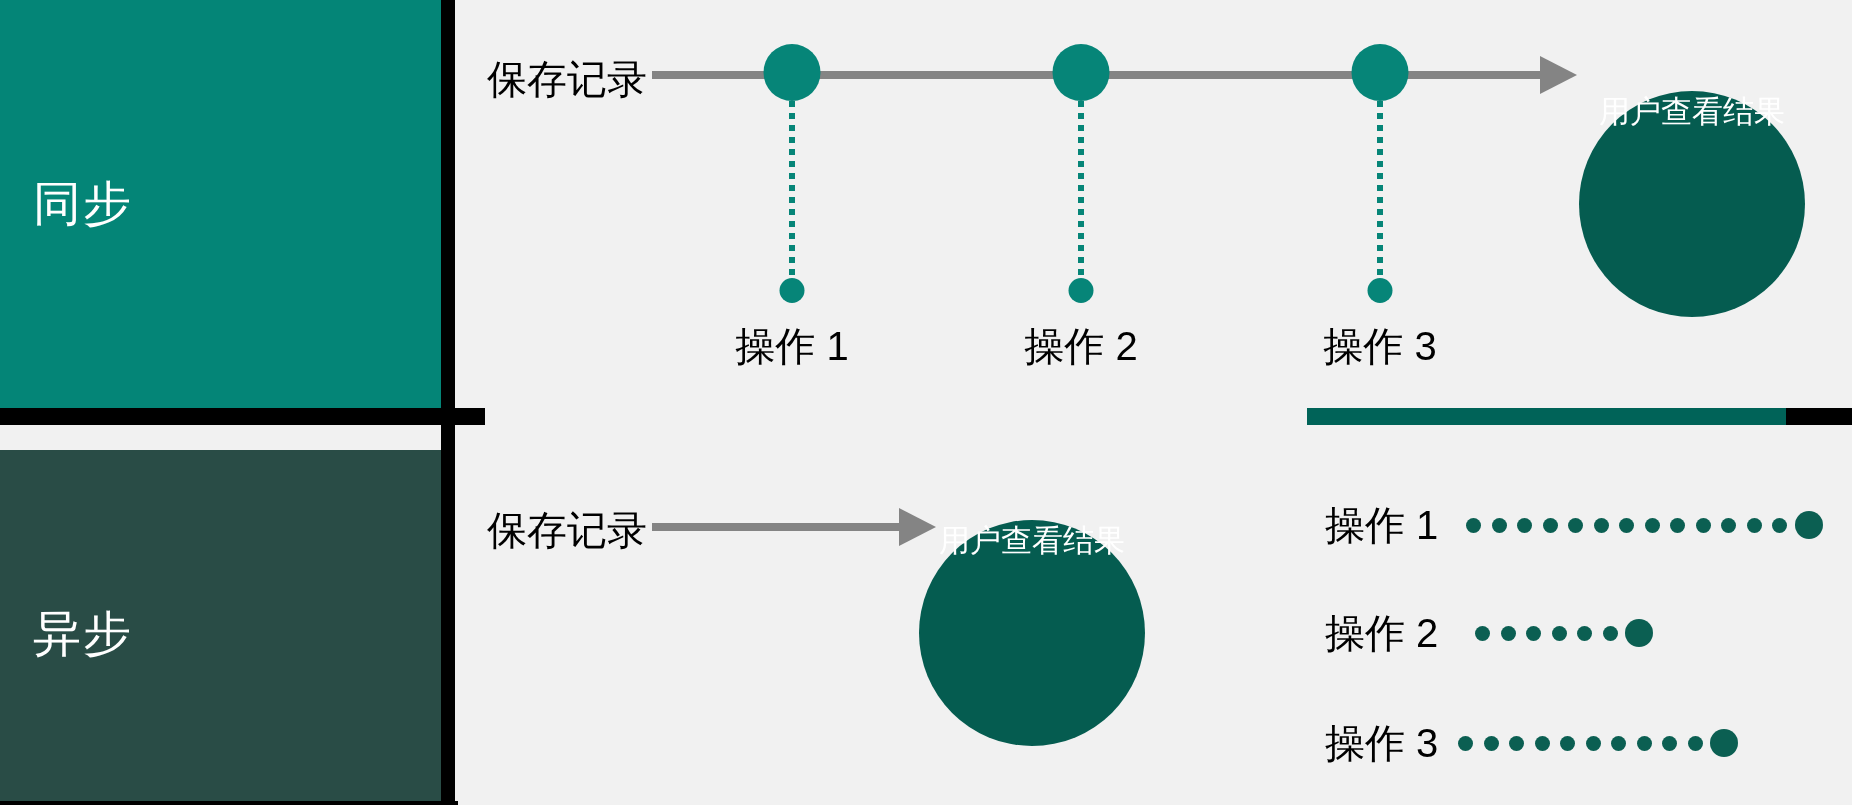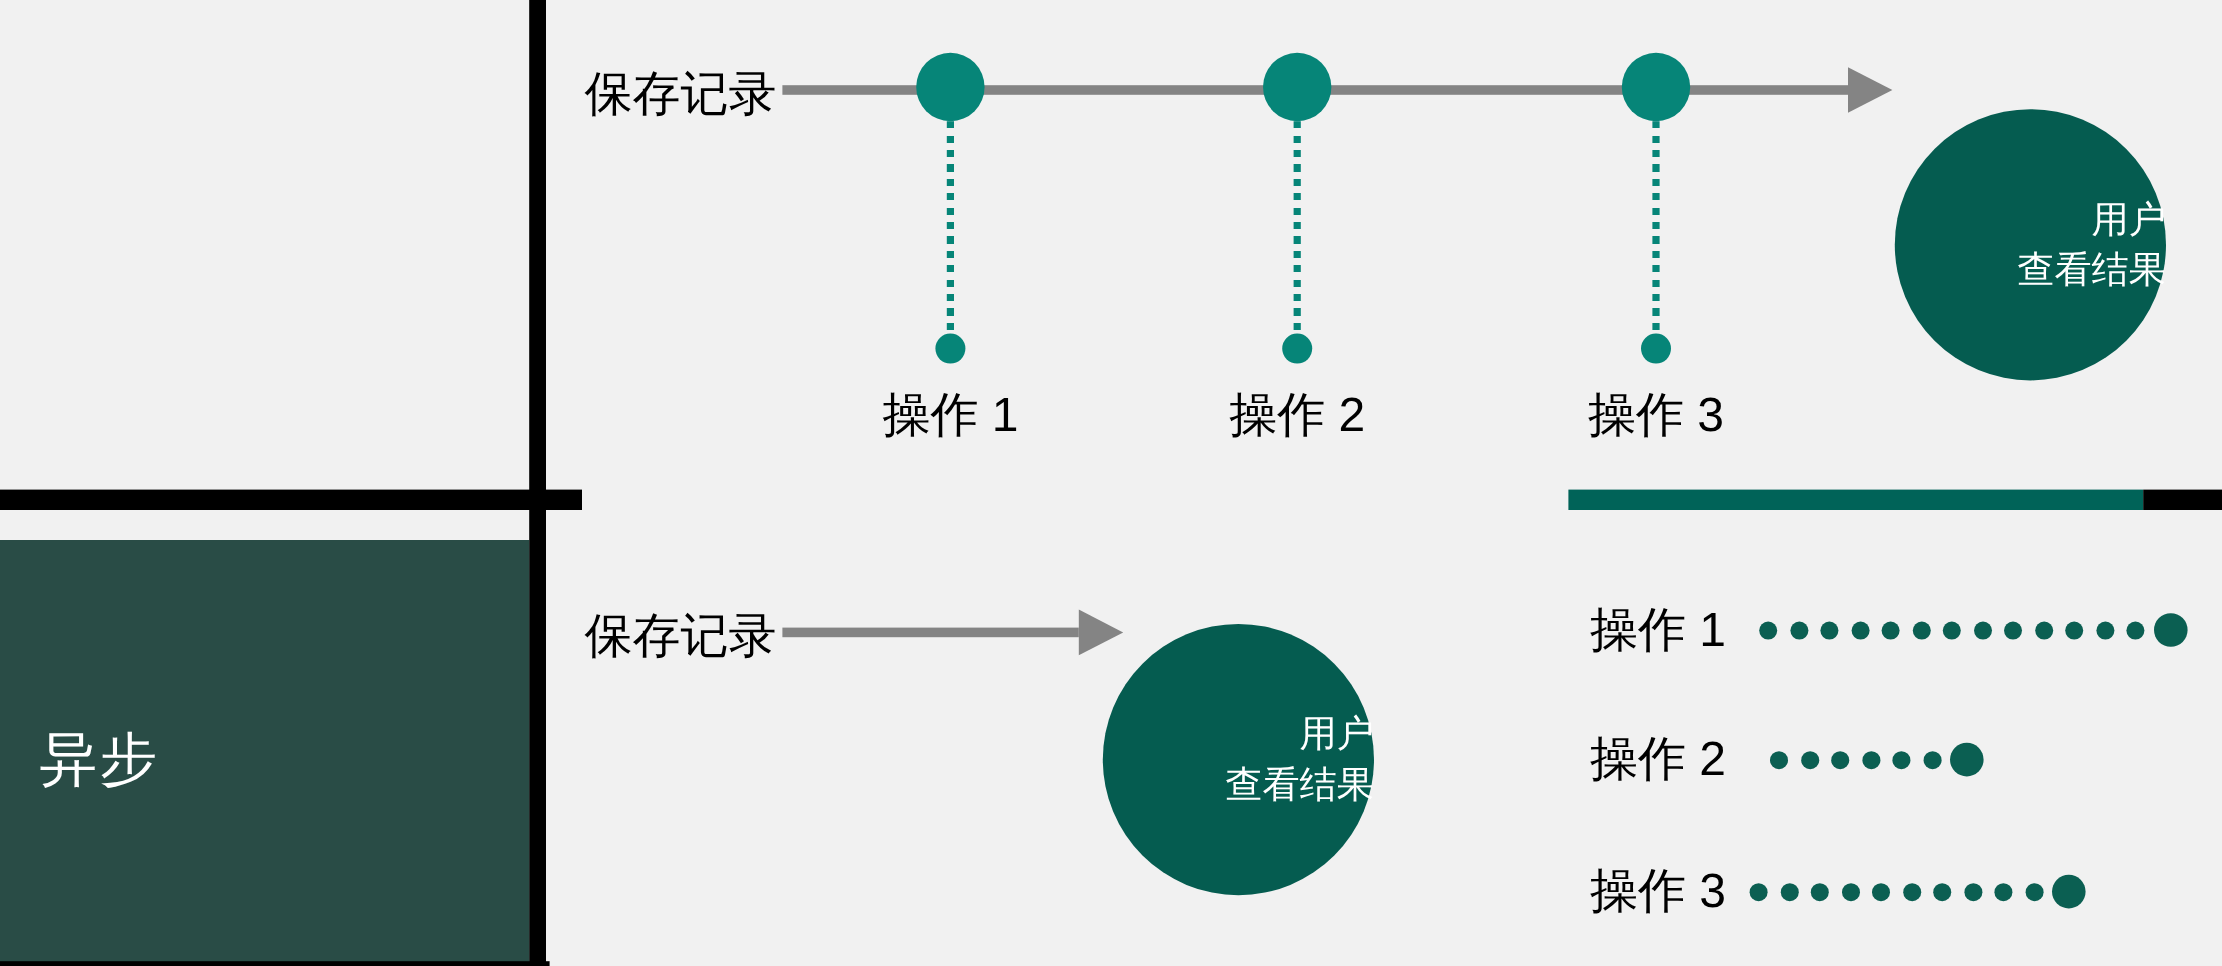--- a/index.html
+++ b/index.html
@@ -46,39 +46,42 @@
   .sync-head{left:1540px;top:56px;}
   .op-col{position:absolute;top:0;width:160px;height:380px;}
   .op-col .tl-circle{position:absolute;left:50%;transform:translateX(-50%);top:44px;width:57px;height:57px;border-radius:50%;background:var(--accent-teal);}
   .op-col .dash-line{position:absolute;left:50%;transform:translateX(-50%);top:101px;width:6px;height:176px;
     background:repeating-linear-gradient(to bottom,var(--accent-teal) 0 6px,transparent 6px 12px);}
   .op-col .end-dot{position:absolute;left:50%;transform:translateX(-50%);top:278px;width:25px;height:25px;border-radius:50%;background:var(--accent-teal);}
   .op-col .op-label{position:absolute;top:318px;width:100%;text-align:center;font-size:40px;line-height:56px;color:var(--text-black);white-space:nowrap;}
 
   
   .result-circle{position:absolute;width:226px;height:226px;border-radius:50%;background:var(--dark-teal);
-    display:flex;flex-direction:column;align-items:flex-end;justify-content:center;color:var(--text-white);
+    display:flex;flex-direction:row;align-items:flex-start;justify-content:center;color:var(--text-white);
     font-size:31px;line-height:42px;text-align:center;}
   .result-top{left:1579px;top:91px;}
   .result-bottom{left:919px;top:520px;}
 
   
   .async-save{left:487px;top:502px;}
   .async-line{left:652px;top:523px;width:247px;}
   .async-head{left:899px;top:508px;}
   .async-row-label{position:absolute;left:1325px;font-size:40px;line-height:56px;color:var(--text-black);white-space:nowrap;}
   .dots{position:absolute;height:28px;display:flex;align-items:center;gap:10.5px;}
   .dot{width:15px;height:15px;border-radius:50%;background:var(--dots-teal);flex:0 0 auto;}
   .dot.big{width:28px;height:28px;margin-left:-3px;}
 </style>
 </head>
 <body>
 
 <div class="canvas">
 
+  <div class="row-block sync-block">
+    <span class="block-label">同步</span>
+  </div>
   <div class="row-block async-block">
     <span class="block-label">异步</span>
   </div>
 
   <div class="v-strip"></div>
   <div class="h-band-left"></div>
   <div class="bottom-sliver"></div>
   <div class="divider-bar"></div>
   <div class="divider-cap"></div>
 

